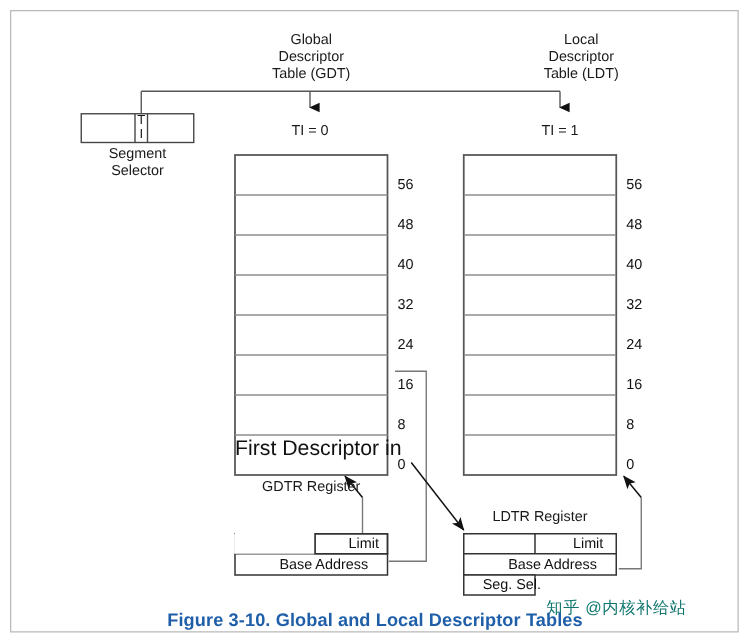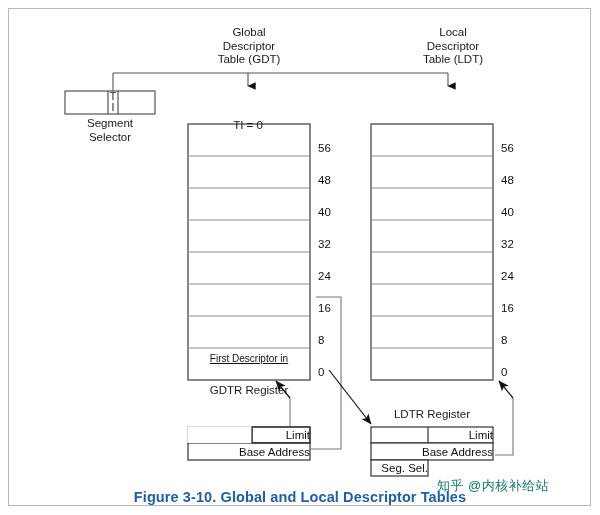--- a/index.html
+++ b/index.html
@@ -56,22 +56,23 @@
   .offset {
     position: absolute;
     font-size: 11.5px;
     color: #111;
     text-align: left;
   }
   .cellname {
     position: absolute;
     font-size: 11.5px;
     color: #111;
-    text-align: right;
-    white-space: nowrap;
+    text-align: center;
+    white-space: nowrap;
+    margin-left: 10px;
   }
   .caption {
     position: absolute;
     left: 0;
     top: 489px;
     width: 600px;
     text-align: center;
     font-family: "Liberation Sans", sans-serif;
     font-size: 14.5px;
     font-weight: bold;
@@ -83,26 +84,25 @@
     left: 437px;
     top: 477px;
     font-family: "Liberation Sans", sans-serif;
     font-size: 13px;
     color: #0f766e;
     white-space: nowrap;
     letter-spacing: 0.5px;
   }
   .desc-text {
     position: absolute;
-    font-size: 10px;
+    font-size: 17px;
     line-height: 13px;
     color: #111;
     text-align: center;
     white-space: nowrap;
-    text-decoration: underline;
   }
 </style>
 </head>
 <body>
 
 <div id="page">
   <div class="page-border"></div>
 
   <svg class="diagram" viewBox="0 0 600 515">
     <defs>
@@ -181,27 +181,28 @@
       <rect x="371" y="460" width="57" height="16" fill="#ffffff" stroke="#333333" stroke-width="1.2"></rect>
     </g>
   </svg>
 
   <div class="title-blk" style="left:188px; top:26px; width:122px;">
     <div>Global</div>
     <div>Descriptor</div>
     <div>Table (GDT)</div>
   </div>
 
-  <div class="title-blk" style="left:392px; top:26px; width:122px;">
+  <div class="title-blk" style="left:404px; top:26px; width:122px;">
     <div>Local</div>
     <div>Descriptor</div>
     <div>Table (LDT)</div>
   </div>
 
-  <div class="lbl center" style="left:198px; top:99px; width:100px;margin-top:20px;">TI = 0</div>
+  <div class="lbl center" style="left:198px; top:99px; width:100px;">TI = 0</div>
+  <div class="lbl center" style="left:398px; top:99px; width:100px;">TI = 1</div>
 
   <div class="lbl center" style="left:103px; top:91px; width:20px; line-height:11px; font-size:10.5px;">
     <div>T</div>
     <div>I</div>
   </div>
 
   <div class="title-blk" style="left:60px; top:117px; width:100px;">
     <div>Segment</div>
     <div>Selector</div>
   </div>

